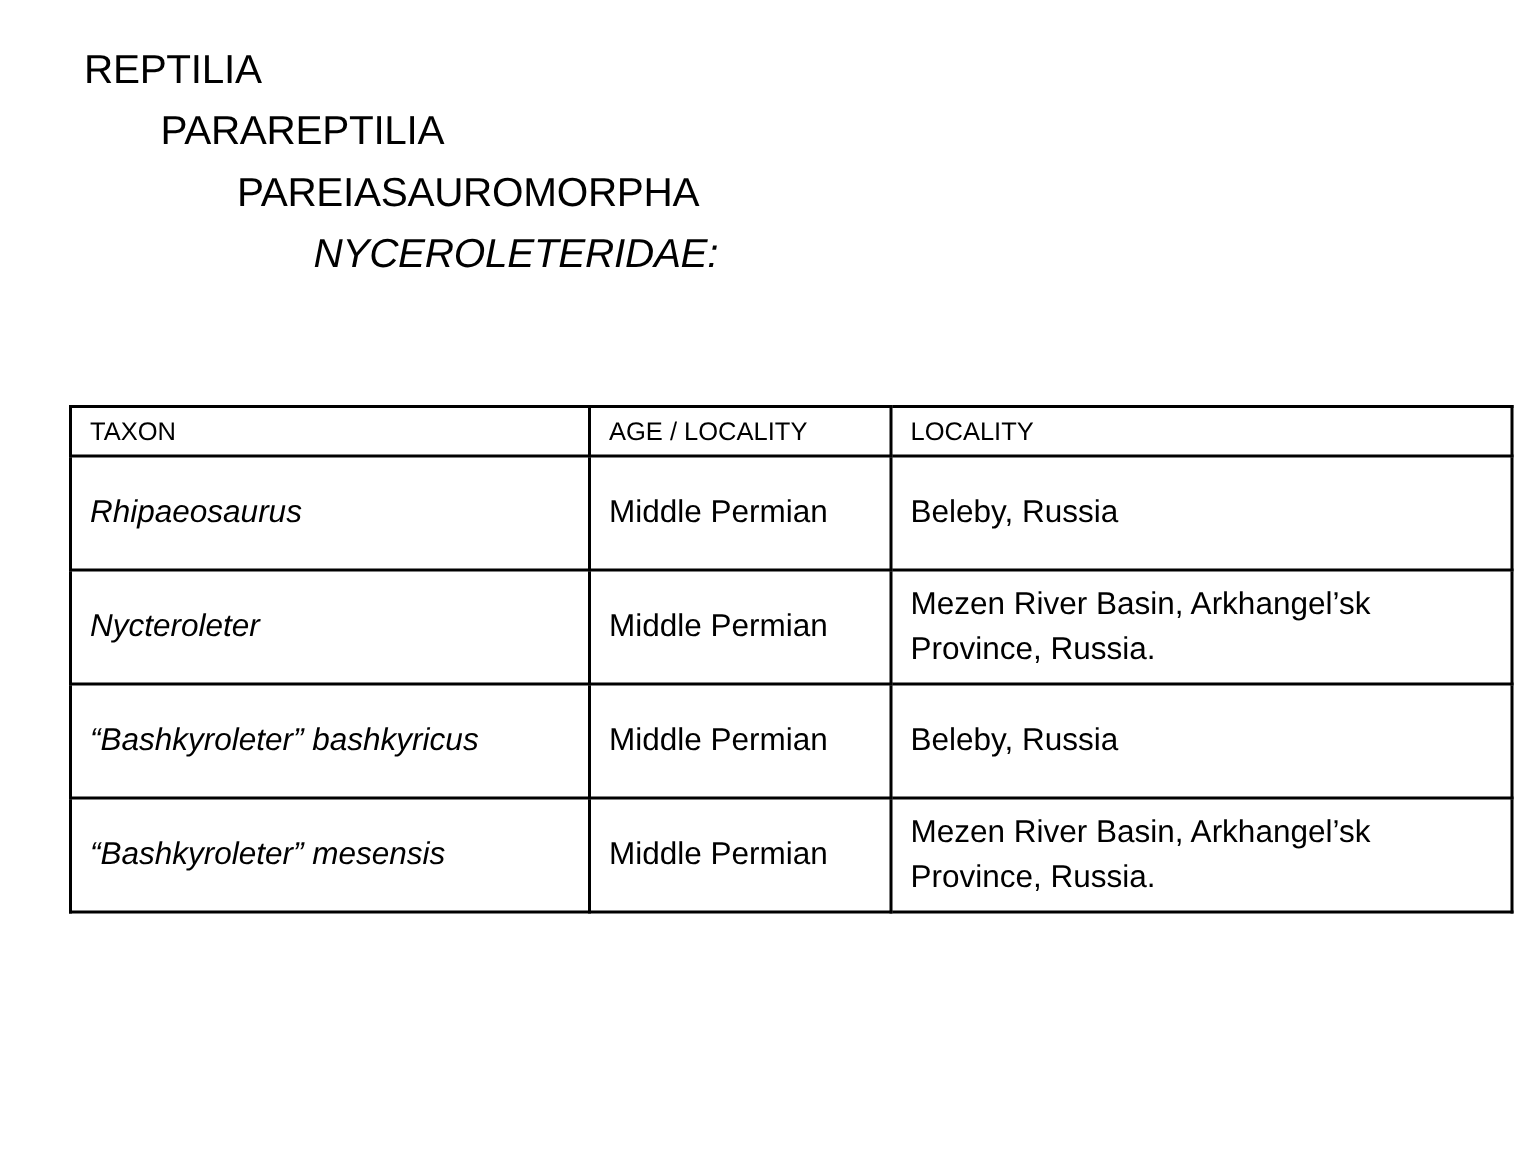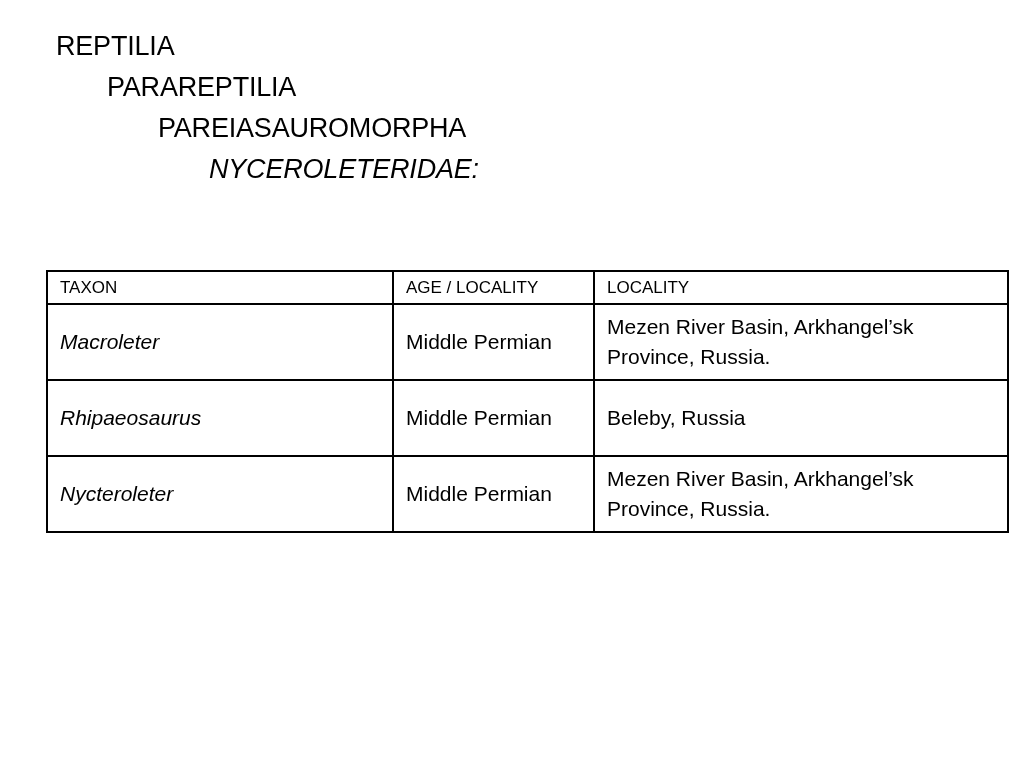--- a/index.html
+++ b/index.html
@@ -37,28 +37,33 @@
     </colgroup>
   <thead>
     <tr>
       <th>TAXON</th>
       <th>AGE / LOCALITY</th>
       <th>LOCALITY</th>
     </tr>
   </thead>
   <tbody>
     <tr>
-      <td class="taxon">Macroleter</td>
-      <td>Middle Permian</td>
-      <td>Mezen River Basin, Arkhangel’sk Province, Russia.</td>
-    </tr>
-    <tr>
       <td class="taxon">Rhipaeosaurus</td>
       <td>Middle Permian</td>
       <td>Beleby, Russia</td>
     </tr>
     <tr>
       <td class="taxon">Nycteroleter</td>
       <td>Middle Permian</td>
       <td>Mezen River Basin, Arkhangel’sk Province, Russia.</td>
     </tr>
+    <tr>
+      <td class="taxon">“Bashkyroleter” bashkyricus</td>
+      <td>Middle Permian</td>
+      <td>Beleby, Russia</td>
+    </tr>
+    <tr>
+      <td class="taxon">“Bashkyroleter” mesensis</td>
+      <td>Middle Permian</td>
+      <td>Mezen River Basin, Arkhangel’sk Province, Russia.</td>
+    </tr>
   </tbody>
 </table>
 
 </body></html>

